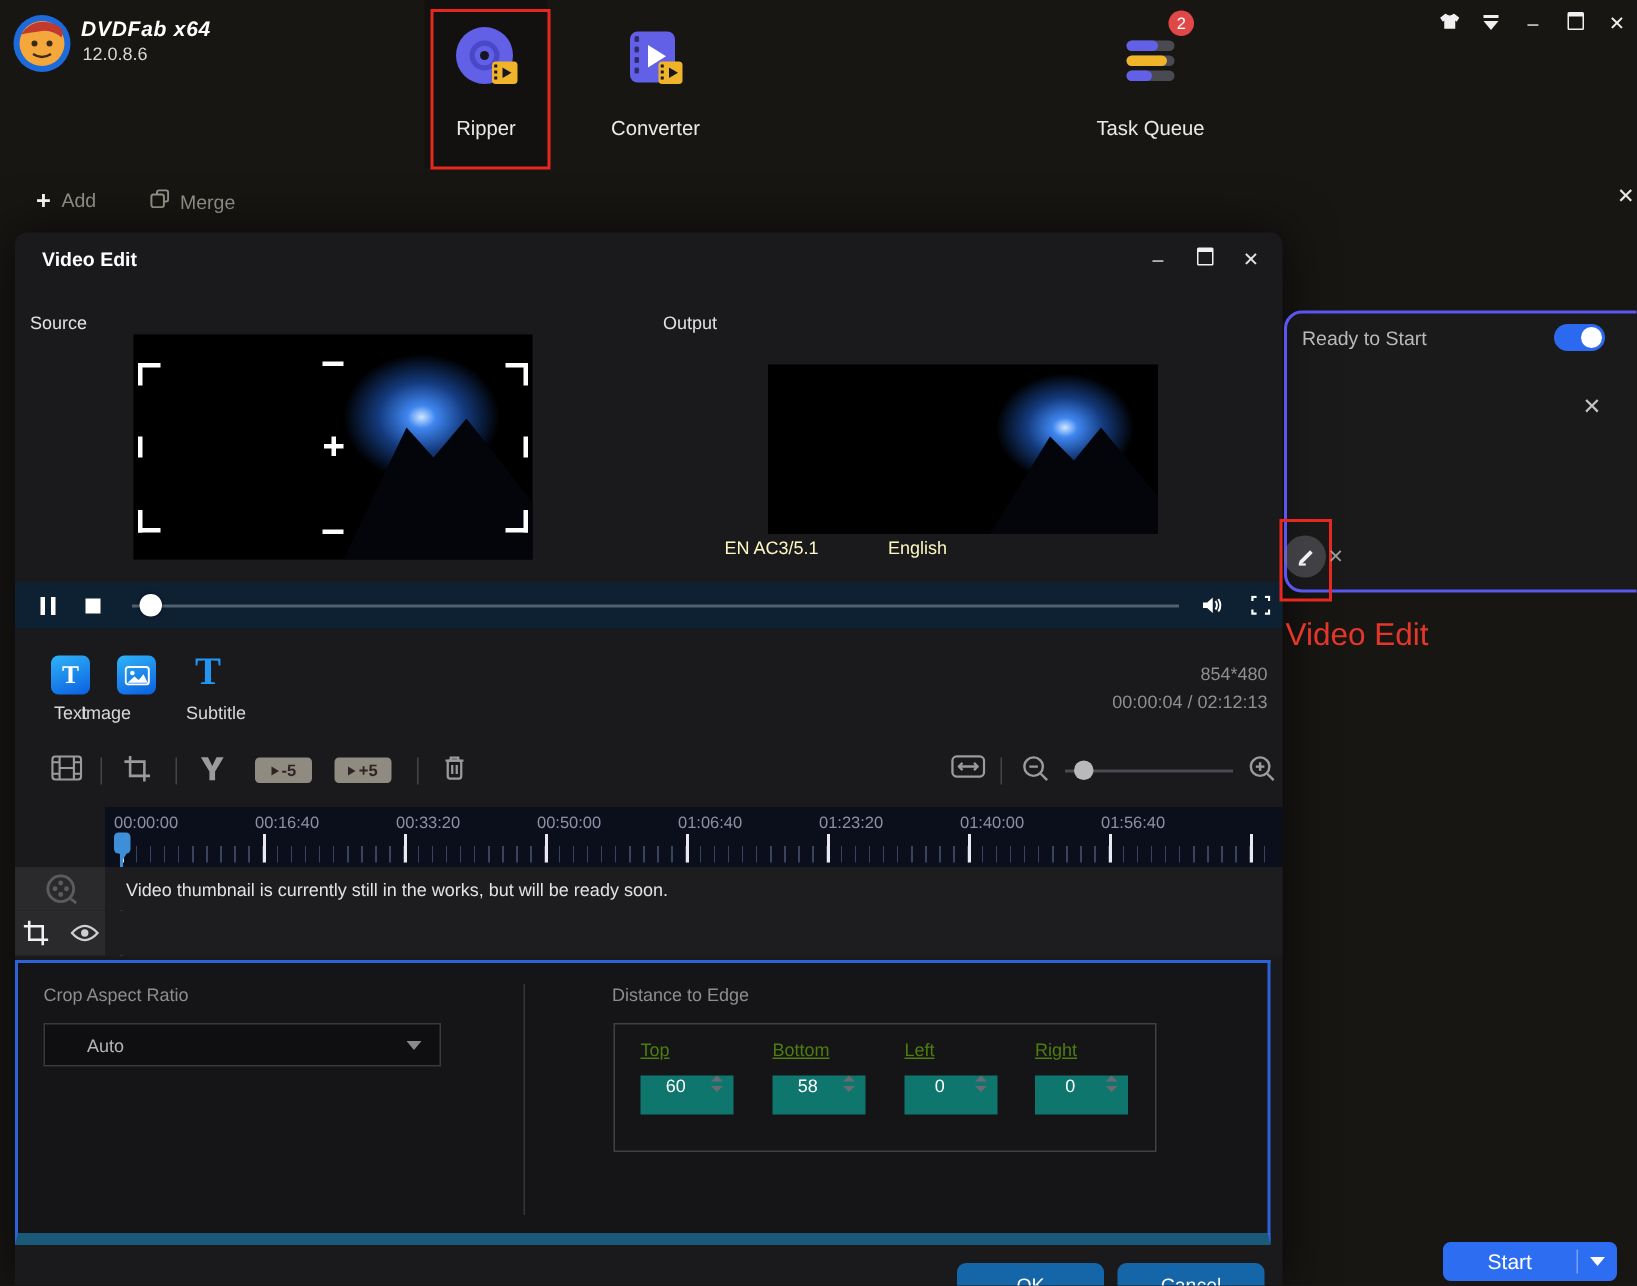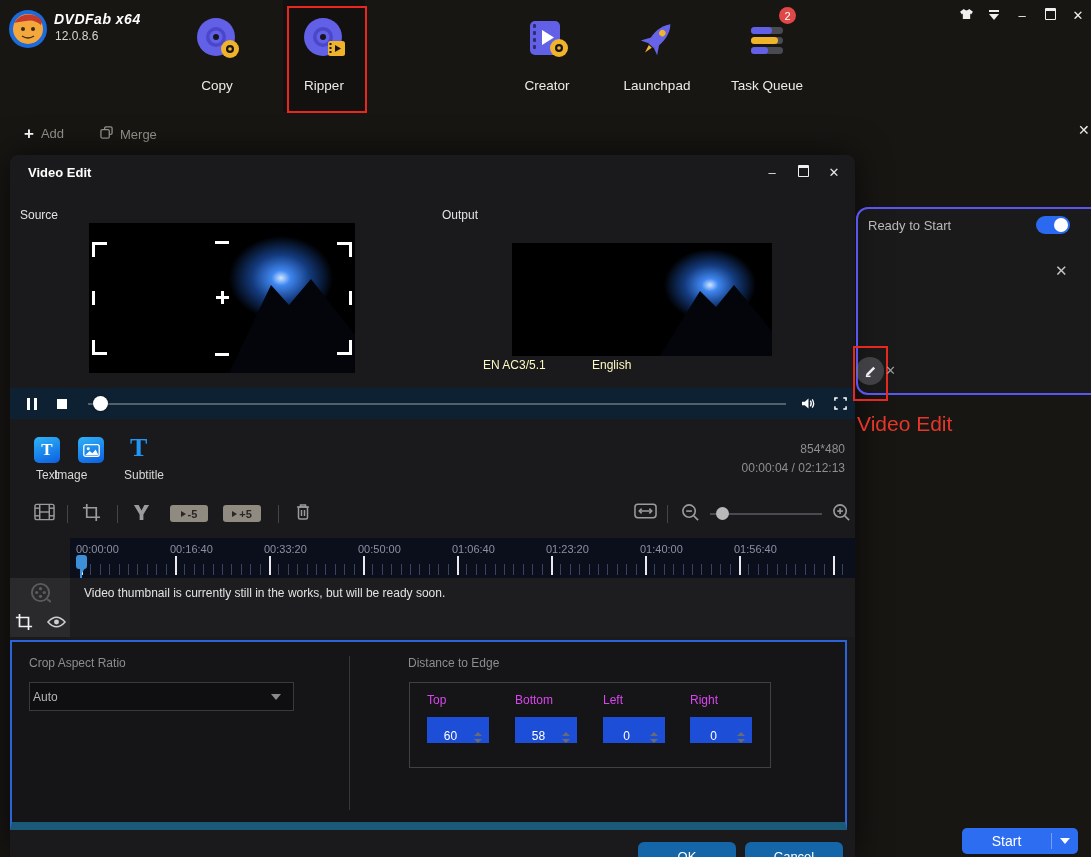--- a/index.html
+++ b/index.html
@@ -79,27 +79,27 @@
   .track-msg{margin-left:14px;font-size:12px;color:#e2e2e2;}
   .yellow-box{left:62px;top:453px;width:771px;height:27px;border:1px solid #b6b636;background:#1c1c1e;
         display:flex;align-items:center;}
   .yellow-box span{margin-left:14px;font-size:12px;color:#f0f0f0;}
   
   .crop-panel{left:0;top:485px;width:833px;height:180px;background:#151517;
         border:2px solid #2d63d8;border-bottom:8px solid #1a5a78;}
   .cp-label{font-size:12px;color:#8d8d8d;}
   .dropdown{left:17px;top:40px;width:263px;height:27px;background:#0f0f12;border:1px solid #3a3a3e;
         display:flex;align-items:center;cursor:pointer;}
-  .dropdown .dval{margin-left:3px;font-size:12px;color:#b5b5b5;flex:1;}
+  .dropdown .dval{margin-left:28px;font-size:12px;color:#b5b5b5;flex:1;}
   .caret{width:0;height:0;border-left:5px solid transparent;border-right:5px solid transparent;border-top:6px solid #8a8a8a;margin-right:12px;}
   .cp-div{left:337px;top:14px;bottom:12px;width:1px;background:#35353a;}
   .dist-box{left:397px;top:40px;width:360px;height:84px;border:1px solid #404046;}
   .fld{position:absolute;top:10px;width:70px;}
-  .fld .flbl{font-size:12px;color:#d946ef;}
-  .spin{margin-top:10px;width:62px;height:26px;background:#1d4ed8;display:flex;align-items:flex-end;}
+  .fld .flbl{font-size:12px;color:#4d7c0f;text-decoration:underline;}
+  .spin{margin-top:10px;width:62px;height:26px;background:#0f766e;display:flex;align-items:flex-start;}
   .spin .val{flex:1;text-align:center;font-size:12px;color:#fff;}
   .arrows{display:flex;flex-direction:column;gap:3px;margin-right:7px;}
   .arrows i{width:0;height:0;border-left:4px solid transparent;border-right:4px solid transparent;}
   .arrows .up{border-bottom:4px solid #6a6a72;}
   .arrows .dn{border-top:4px solid #6a6a72;}
   .dlg-btn{top:687px;width:98px;height:30px;border-radius:6px;background:#1566a8;color:#fff;
         font-size:13px;display:flex;align-items:flex-start;justify-content:center;padding-top:7px;box-sizing:border-box;cursor:pointer;}
   
   .card{left:856px;top:207px;width:250px;height:184px;border:2px solid #5a57f0;border-radius:12px;background:rgba(32,32,36,.45);}
   .ready-lbl{left:868px;top:218px;font-size:13px;color:#b9b9b9;}
@@ -132,85 +132,59 @@
         <circle cx="15" cy="20" r="2" fill="#3a2a1a"></circle>
         <circle cx="25" cy="20" r="2" fill="#3a2a1a"></circle>
         <path d="M14 27 Q20 31 26 27" stroke="#3a2a1a" stroke-width="1.5" fill="none"></path>
       </svg>
   </div>
   <div class="abs app-title">DVDFab x64</div>
   <div class="abs app-ver">12.0.8.6</div>
 
   <div class="abs nav-active-bg"></div>
 
-  <div class="abs nav-item" style="left:162px">
-    <span class="ic">
-      <svg viewBox="0 0 48 48" width="48" height="48">
-          <circle cx="23" cy="22" r="19" fill="#6360e8"></circle>
-          <circle cx="23" cy="22" r="10" fill="#4a47c8"></circle>
-          <circle cx="23" cy="22" r="6.5" fill="#6360e8"></circle>
-          <circle cx="23" cy="22" r="3" fill="#17151f"></circle>
-          <circle cx="37" cy="34" r="9" fill="#f0b42a"></circle>
-          <circle cx="37" cy="34" r="4" fill="#17151f"></circle>
-          <circle cx="37" cy="34" r="1.8" fill="#f0b42a"></circle>
-        </svg>
-    </span>
-    <span class="lbl">Copy</span>
-  </div>
 
   <div class="abs nav-item" style="left:269px">
     <span class="ic">
       <svg viewBox="0 0 48 48" width="48" height="48">
           <circle cx="23" cy="22" r="19" fill="#6360e8"></circle>
           <circle cx="23" cy="22" r="10" fill="#4a47c8"></circle>
           <circle cx="23" cy="22" r="6.5" fill="#6360e8"></circle>
           <circle cx="23" cy="22" r="3" fill="#17151f"></circle>
           <rect x="28" y="26" width="17" height="15" rx="2.5" fill="#f0b42a"></rect>
           <rect x="29.5" y="28" width="2" height="2" fill="#17151f"></rect>
           <rect x="29.5" y="32" width="2" height="2" fill="#17151f"></rect>
           <rect x="29.5" y="36" width="2" height="2" fill="#17151f"></rect>
           <path d="M35 30 L41 33.5 L35 37Z" fill="#17151f"></path>
         </svg>
     </span>
     <span class="lbl">Ripper</span>
   </div>
   <div class="abs red-box" style="left:287px;top:6px;width:76px;height:103px"></div>
 
-
-  <div class="abs nav-item" style="left:492px">
+  <div class="abs nav-item" style="left:382px">
     <span class="ic">
       <svg viewBox="0 0 48 48" width="48" height="48">
           <rect x="7" y="6" width="30" height="34" rx="5" fill="#6360e8"></rect>
           <rect x="10" y="9" width="3" height="4" rx="1" fill="#2e2c6e"></rect>
           <rect x="10" y="16" width="3" height="4" rx="1" fill="#2e2c6e"></rect>
           <rect x="10" y="23" width="3" height="4" rx="1" fill="#2e2c6e"></rect>
           <rect x="10" y="30" width="3" height="4" rx="1" fill="#2e2c6e"></rect>
           <path d="M19 15 L31 22.5 L19 30Z" fill="#fff"></path>
-          <circle cx="36" cy="33" r="9" fill="#f0b42a"></circle>
-          <circle cx="36" cy="33" r="4" fill="#17151f"></circle>
-          <circle cx="36" cy="33" r="1.8" fill="#f0b42a"></circle>
-        </svg>
-    </span>
-    <span class="lbl">Creator</span>
-  </div>
-
-  <div class="abs nav-item" style="left:602px">
-    <span class="ic">
-      <svg viewBox="0 0 48 48" width="48" height="48">
-          <g transform="rotate(42 24 24)">
-            <path d="M24 4 C30 11 32 22 28 33 L20 33 C16 22 18 11 24 4Z" fill="#6864ea"></path>
-            <circle cx="24" cy="16" r="3.2" fill="#f0b42a"></circle>
-            <path d="M19 26 L13 36 L20 33Z" fill="#6864ea"></path>
-            <path d="M29 26 L35 36 L28 33Z" fill="#6864ea"></path>
-            <path d="M22 34 L26 34 L24 42Z" fill="#f0b42a"></path>
-          </g>
-        </svg>
-    </span>
-    <span class="lbl">Launchpad</span>
-  </div>
+          <rect x="26" y="26" width="16" height="15" rx="2.5" fill="#f0b42a"></rect>
+          <rect x="27.5" y="28" width="2" height="2" fill="#17151f"></rect>
+          <rect x="27.5" y="32" width="2" height="2" fill="#17151f"></rect>
+          <rect x="27.5" y="36" width="2" height="2" fill="#17151f"></rect>
+          <path d="M33 30 L39 33.5 L33 37Z" fill="#17151f"></path>
+        </svg>
+    </span>
+    <span class="lbl">Converter</span>
+  </div>
+
+
 
   <div class="abs nav-item" style="left:712px">
     <span class="ic">
       <svg viewBox="0 0 48 48" width="48" height="48">
           <rect x="8" y="12" width="32" height="7" rx="3.5" fill="#4a4a52"></rect>
           <rect x="8" y="12" width="21" height="7" rx="3.5" fill="#6360e8"></rect>
           <rect x="8" y="22" width="32" height="7" rx="3.5" fill="#4a4a52"></rect>
           <rect x="8" y="22" width="27" height="7" rx="3.5" fill="#f0b42a"></rect>
           <rect x="8" y="32" width="32" height="7" rx="3.5" fill="#4a4a52"></rect>
           <rect x="8" y="32" width="17" height="7" rx="3.5" fill="#6360e8"></rect>

